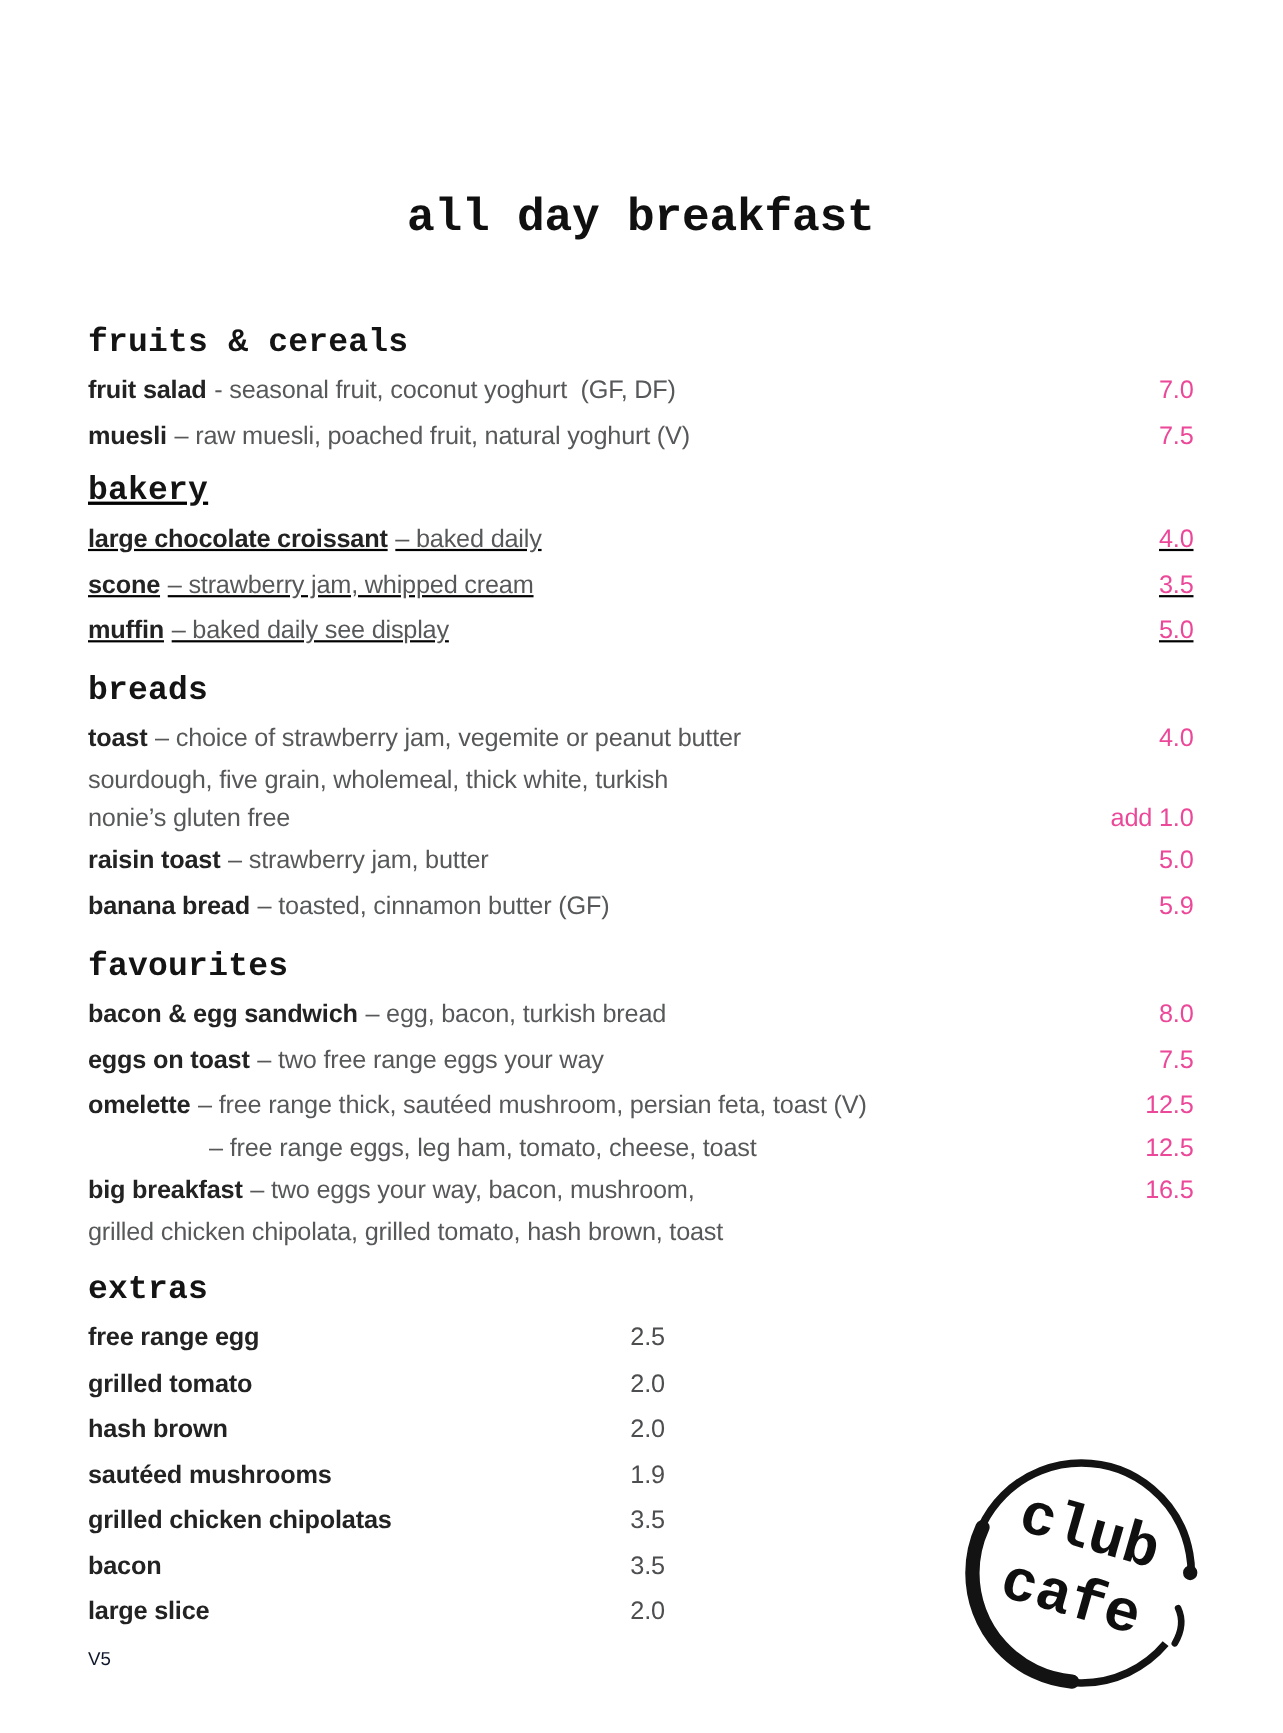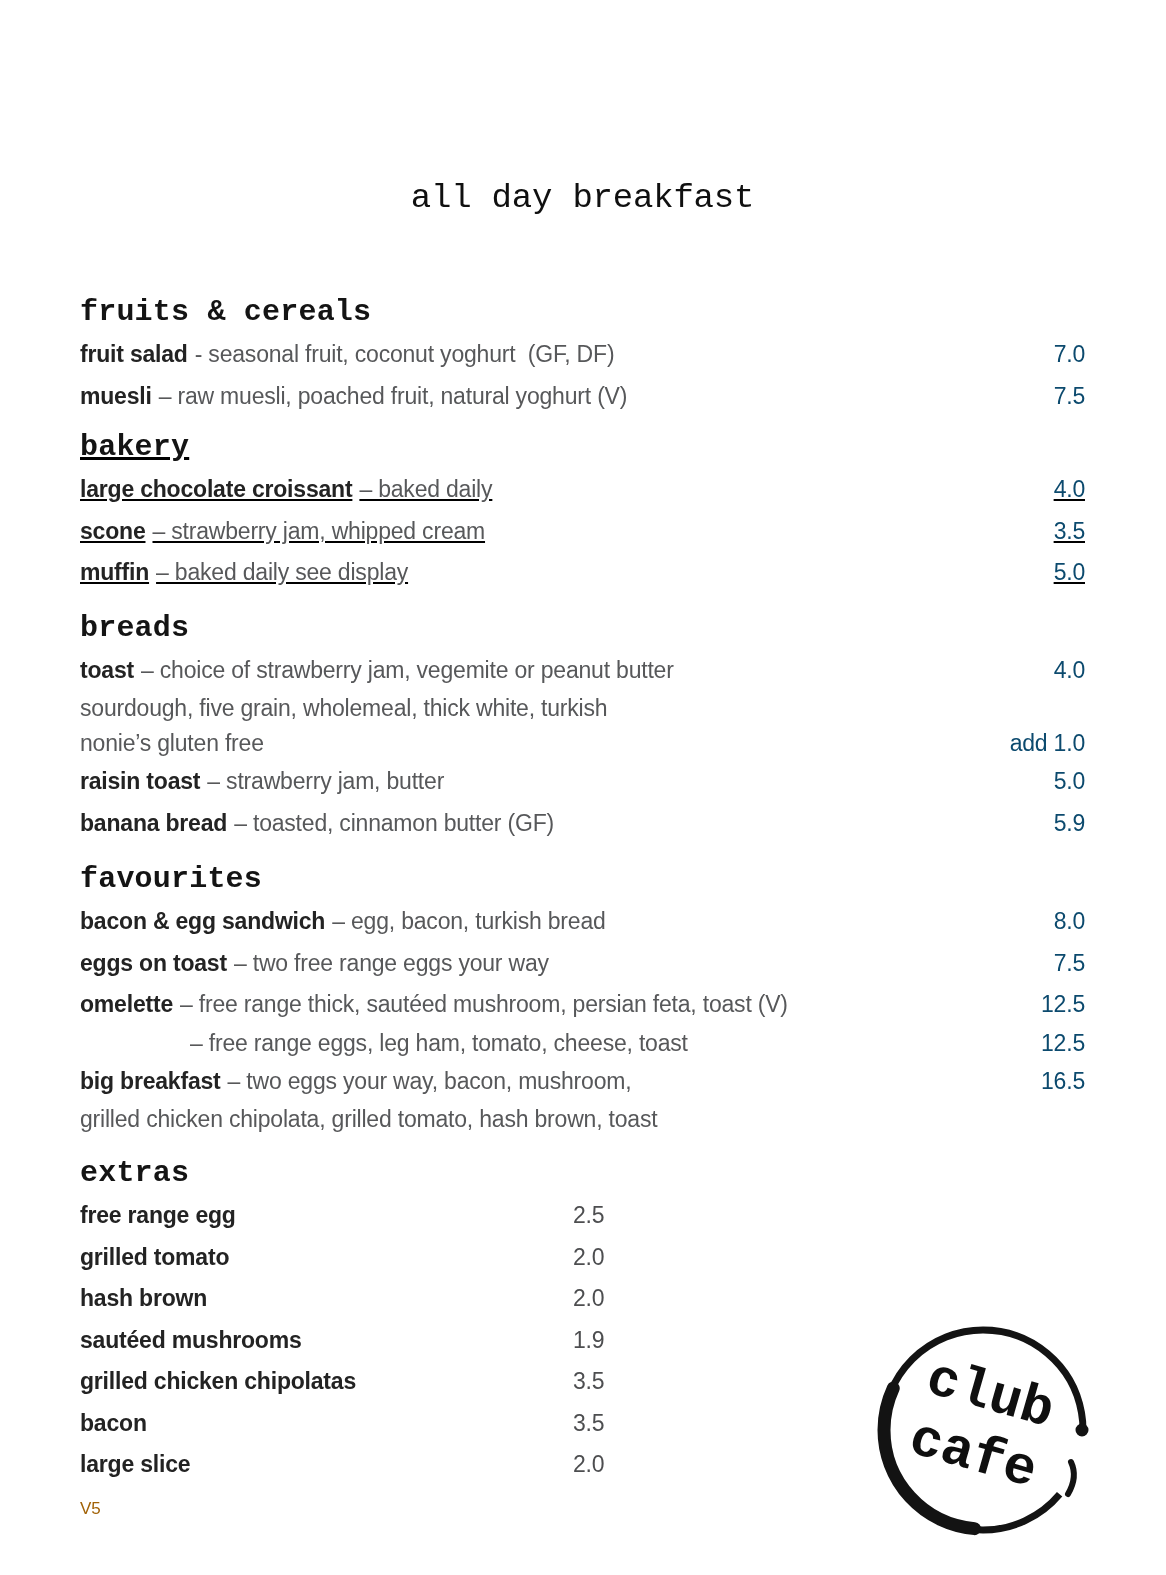--- a/index.html
+++ b/index.html
@@ -9,22 +9,22 @@
     box-sizing:border-box;
     padding:0 81px 0 80px;
     background:#ffffff;
     font-family:"Liberation Sans","DejaVu Sans",sans-serif;
     font-size:23px;
     letter-spacing:-0.2px;
     overflow:hidden;
   }
   .title{
     font-family:"Liberation Mono","DejaVu Sans Mono",monospace;
-    font-weight:400;
-    font-size:34px;
+    font-weight:700;
+    font-size:42px;
     line-height:56px;
     text-align:center;
     color:#101010;
     margin:170px 0 0 0;
   }
   section{display:block;}
   .sec-head{
     font-family:"Liberation Mono","DejaVu Sans Mono",monospace;
     font-weight:700;
     font-size:30px;
@@ -42,25 +42,25 @@
     display:flex;
     justify-content:space-between;
     align-items:baseline;
     line-height:41.5px;
   }
   .row.sub{line-height:35px;}
   .row.indent .entry{padding-left:110px;}
   .entry{margin:0;flex:1 1 auto;}
   .name{font-weight:700;color:#232323;margin-right:7px;}
   .desc{color:#57585a;white-space:pre-wrap;}
-  .price{color:#0c4a6e;min-width:100px;text-align:right;flex:0 0 auto;}
+  .price{color:#ec4899;min-width:100px;text-align:right;flex:0 0 auto;}
   .xrow{display:flex;line-height:41.5px;}
   .xname{width:493px;font-weight:700;color:#232323;flex:0 0 auto;}
   .xprice{color:#4d4e50;}
-  .version{margin-top:12px;font-size:17px;line-height:22px;color:#a16207;letter-spacing:0;}
+  .version{margin-top:12px;font-size:17px;line-height:22px;color:#0f172a;letter-spacing:0;}
   .logo{position:absolute;left:872px;top:1316px;width:220px;height:228px;}
   .logo .ring{fill:none;stroke:#131313;}
   .logo text{
     font-family:"Liberation Mono","DejaVu Sans Mono",monospace;
     font-weight:700;
     font-size:54px;
     fill:#0f0f0f;
     text-anchor:middle;
   }
 </style>

